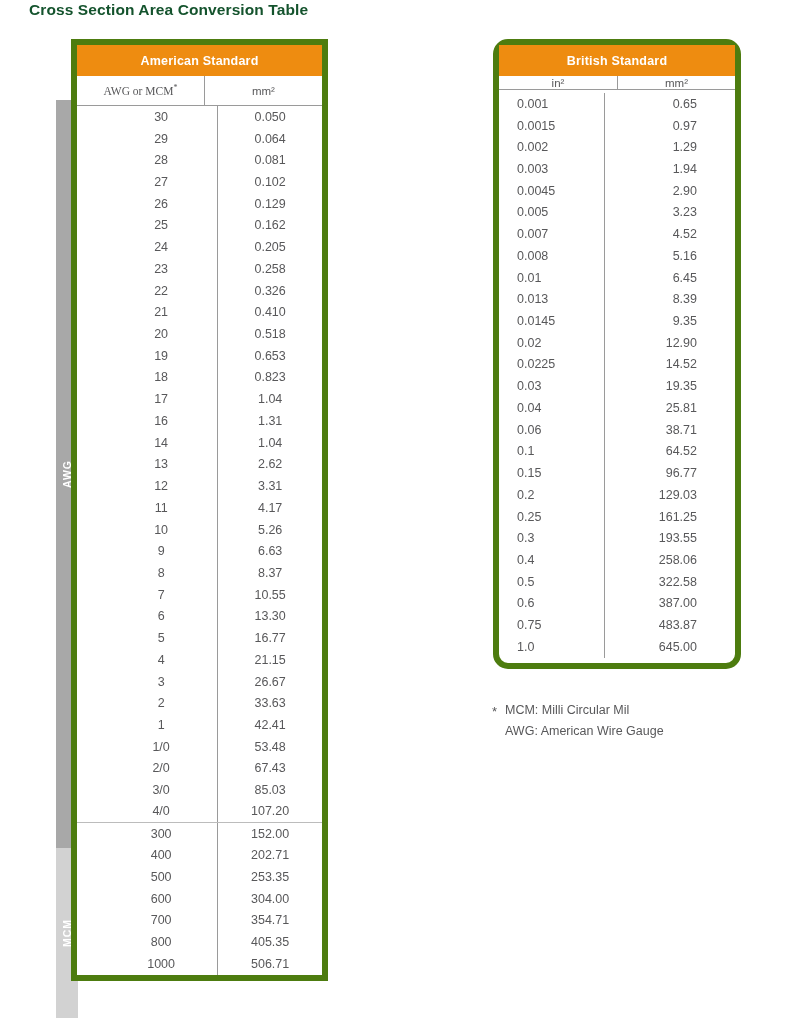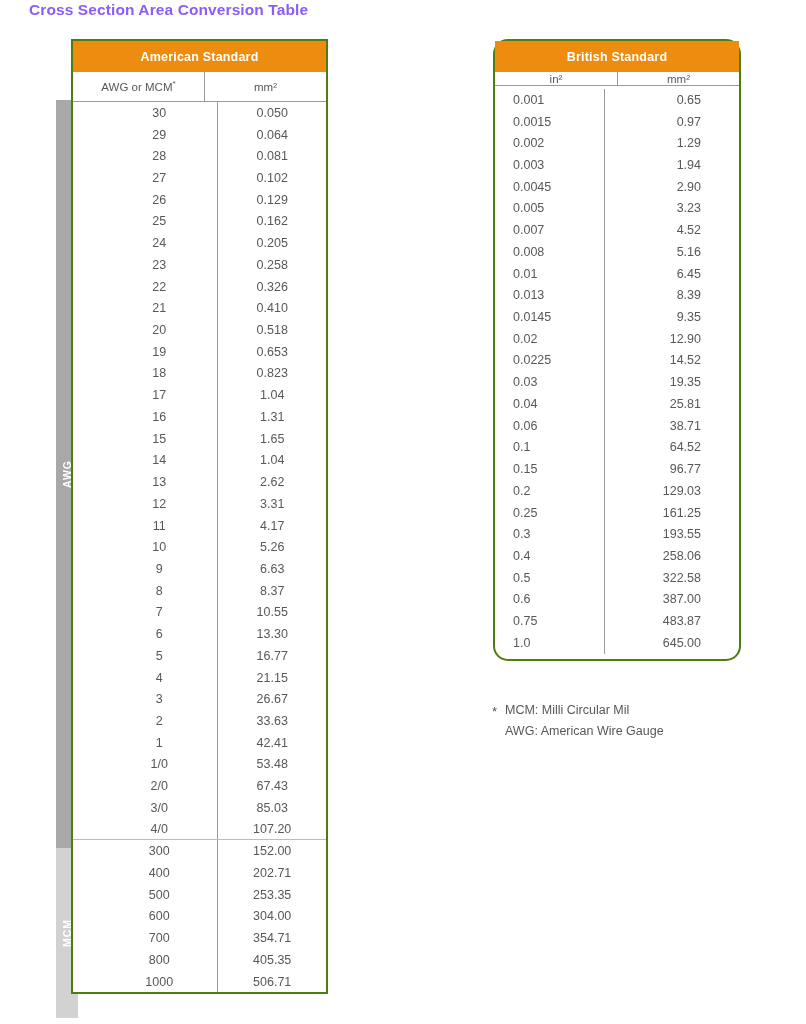--- a/index.html
+++ b/index.html
@@ -15,30 +15,30 @@
     overflow: hidden;
   }
 
   
   #page-title {
     position: absolute;
     left: 29px;
     top: 1px;
     font-size: 15.5px;
     font-weight: bold;
-    color: #8b5cf6;
+    color: #14532d;
     letter-spacing: 0.1px;
     white-space: nowrap;
   }
 
   
   .std-table {
     position: absolute;
     box-sizing: border-box;
-    border: 2px solid #4d7c0f;
+    border: 6px solid #4d7c0f;
     background: #ffffff;
   }
   .table-banner {
     box-sizing: border-box;
     background: #ee8c10;
     color: #ffffff;
     font-size: 12.5px;
     font-weight: bold;
     text-align: center;
     letter-spacing: 0.2px;
@@ -85,21 +85,21 @@
   .cell.divider { border-right: 1px solid #9a9a9a; }
 
   
   #american-table {
     left: 71px;
     top: 39px;
     width: 257px;
   }
   #american-table .table-banner { height: 31px; }
   #american-table .col-head-row { height: 30px; }
-  #american-table .col-head.c1 { width: 133px; }
+  #american-table .col-head.c1 { width: 133px; font-family: Liberation Serif, serif; }
   #american-table .col-head.c2 { width: 122px; }
   #american-table .data-row { height: 21.72px; padding-left: 28px; }
   #american-table .cell.c1 { width: 133px; justify-content: center; }
   #american-table .cell.c2 { width: 122px; justify-content: center; }
   #american-table .awg-end { border-bottom: 1px solid #bcbcbc; }
 
   
   .group-strip {
     position: absolute;
     box-sizing: border-box;
@@ -238,24 +238,20 @@
       </div>
       <div class="data-row">
         <div class="cell c1 divider">17</div>
         <div class="cell c2">1.04</div>
       </div>
       <div class="data-row">
         <div class="cell c1 divider">16</div>
         <div class="cell c2">1.31</div>
       </div>
       <div class="data-row">
-        <div class="cell c1 divider">15</div>
-        <div class="cell c2">1.65</div>
-      </div>
-      <div class="data-row">
         <div class="cell c1 divider">14</div>
         <div class="cell c2">1.04</div>
       </div>
       <div class="data-row">
         <div class="cell c1 divider">13</div>
         <div class="cell c2">2.62</div>
       </div>
       <div class="data-row">
         <div class="cell c1 divider">12</div>
         <div class="cell c2">3.31</div>

